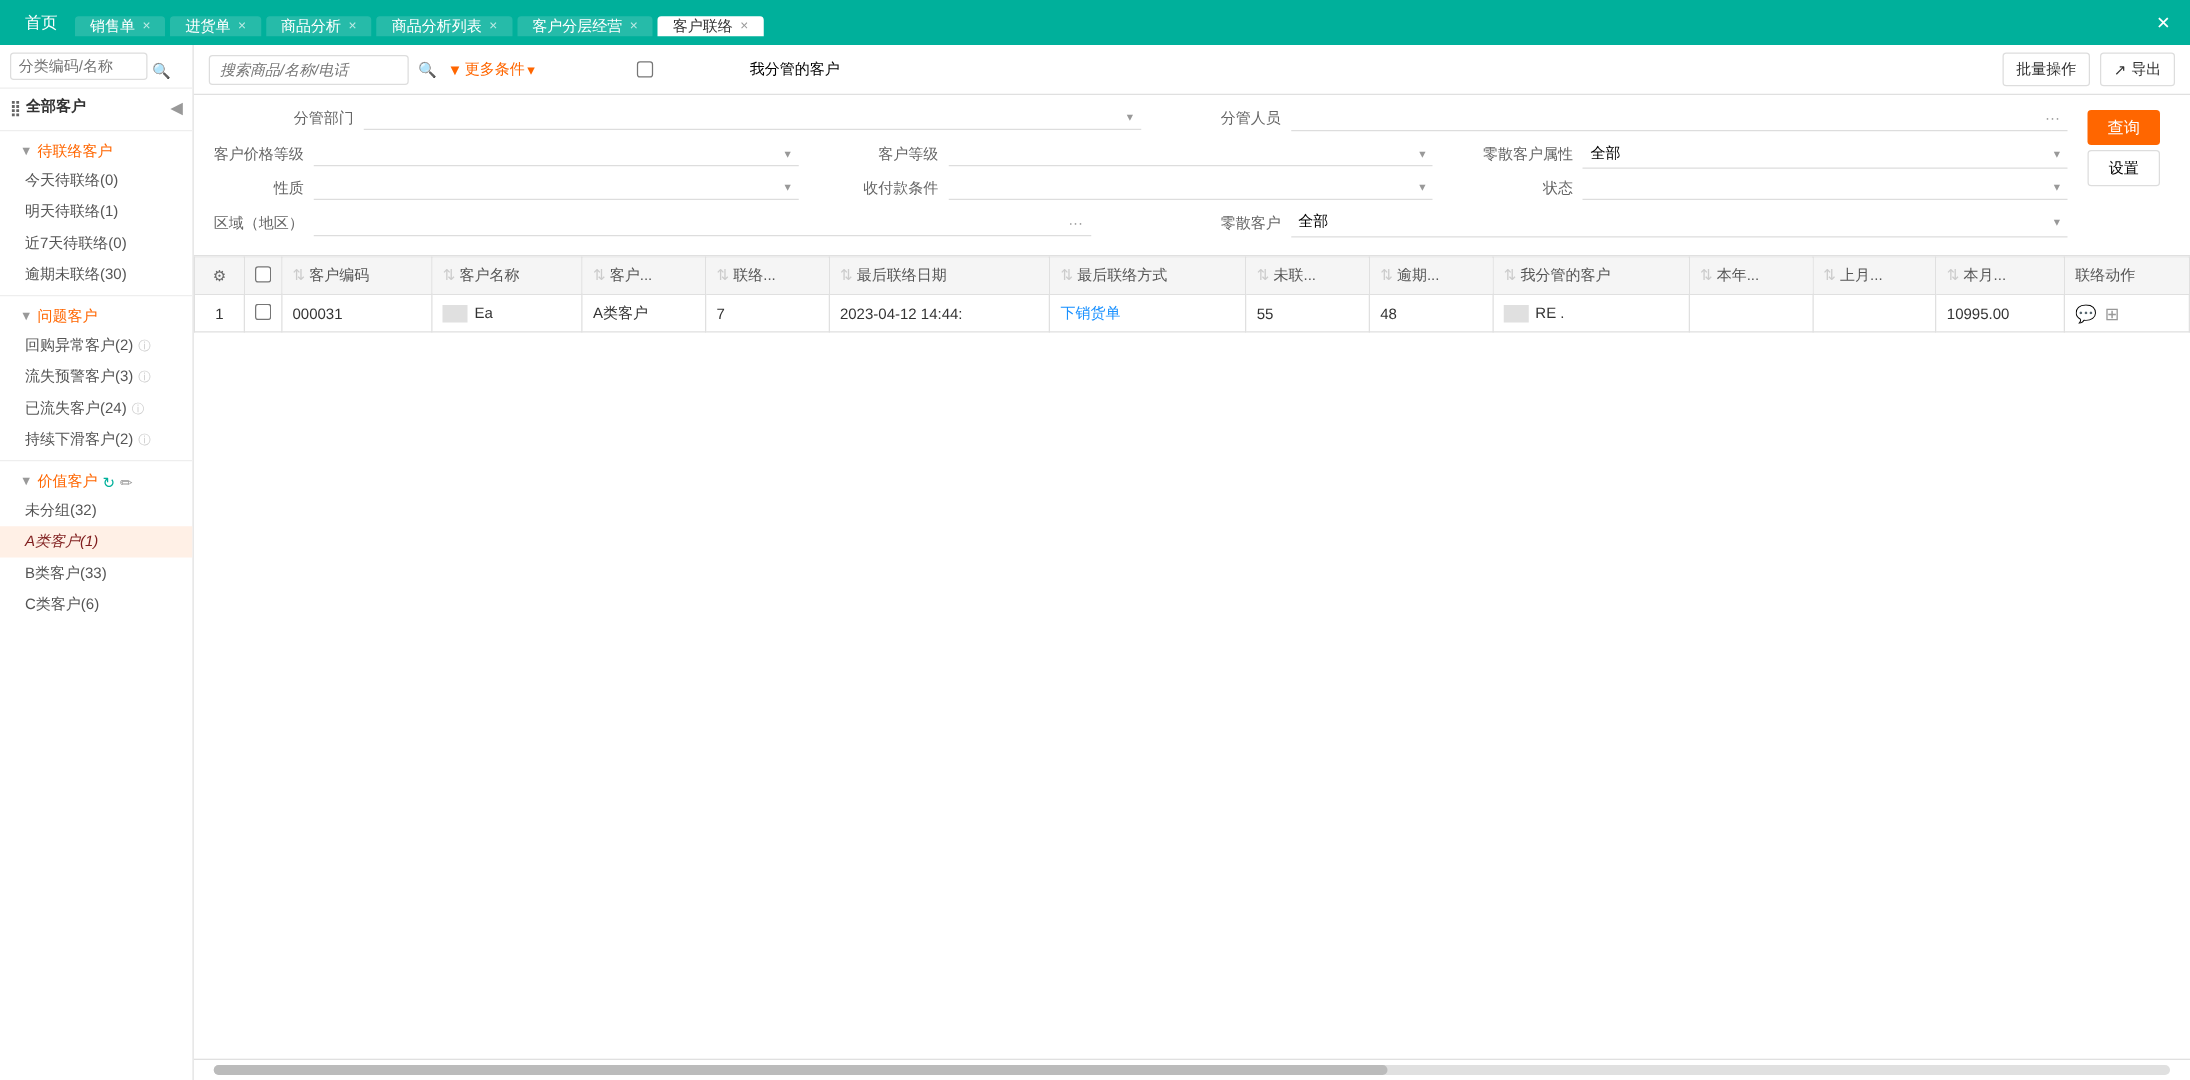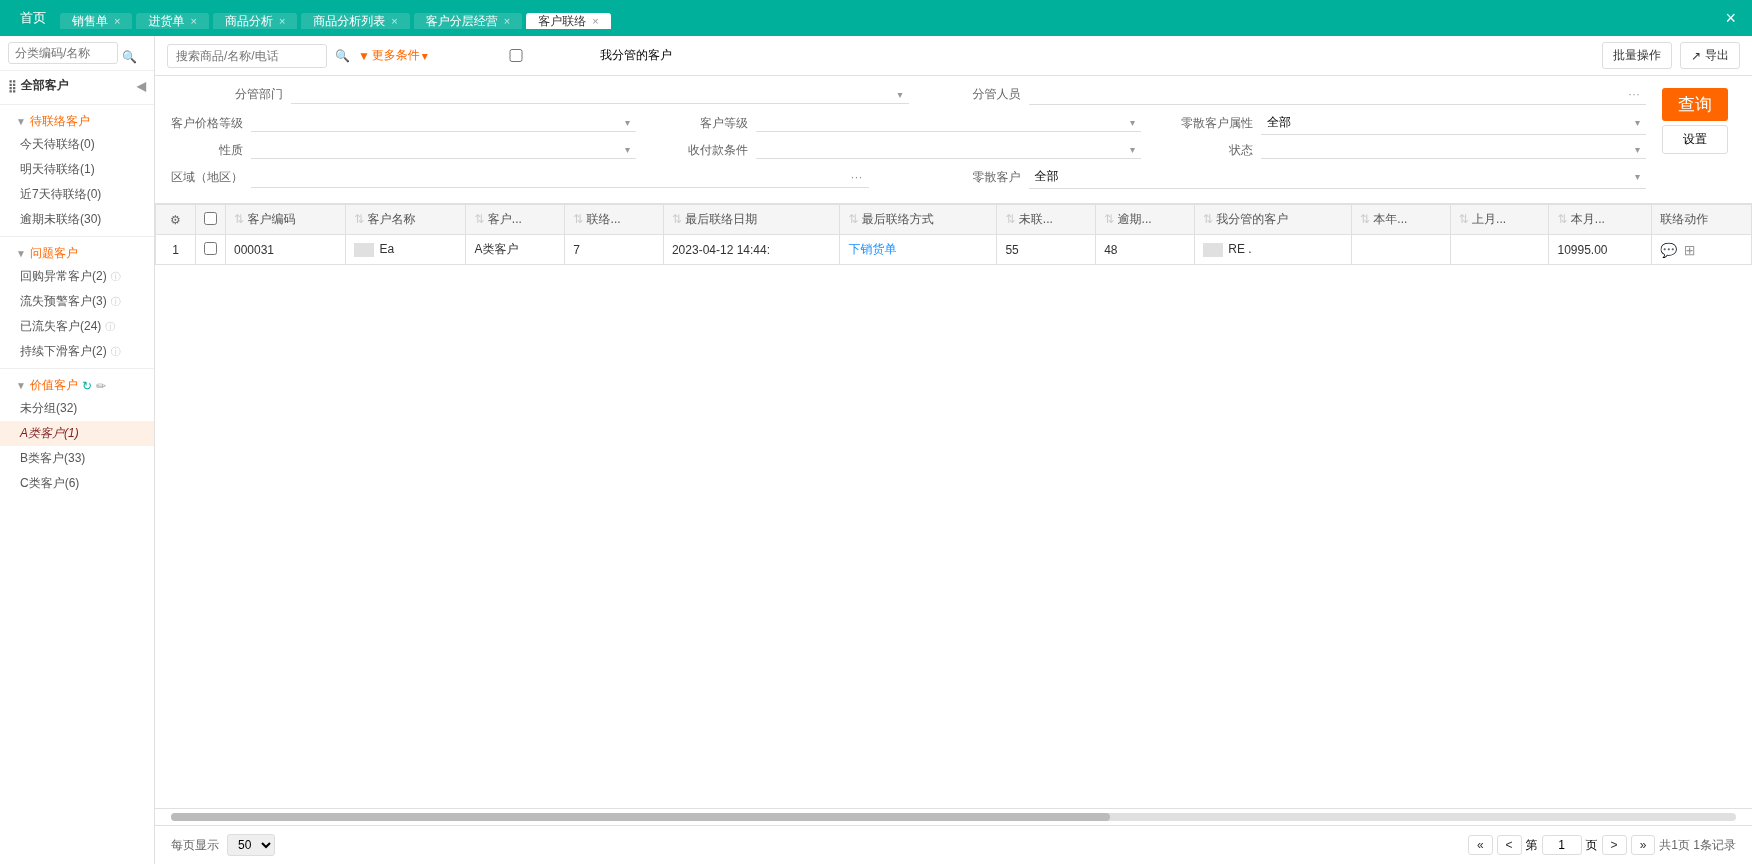--- a/index.html
+++ b/index.html
@@ -29,37 +29,37 @@
     .sidebar-item.active { background: #fff0e6; color: #7f1d1d; font-style: italic; }
     .sidebar-item .info-icon { margin-left: 4px; color: #ccc; font-size: 10px; }
 
     .sidebar-divider { height: 1px; background: #eee; margin: 4px 0; }
 
     
     .content { flex: 1; display: flex; flex-direction: column; overflow: hidden; }
 
     
     .filter-bar { background: white; padding: 6px 12px; border-bottom: 1px solid #e0e0e0; display: flex; align-items: center; gap: 8px; }
-    .filter-bar input { border: 1px solid #ddd; border-radius: 3px; padding: 4px 8px; width: 160px; outline: none; }
+    .filter-bar input { border: 1px solid #ddd; border-radius: 3px; padding: 4px 8px; width: 160px; outline: none; font-style: italic; }
     .filter-search-icon { color: #00b09b; cursor: pointer; }
     .filter-more { color: #f60; cursor: pointer; display: flex; align-items: center; gap: 2px; }
     .filter-checkbox { display: flex; align-items: center; gap: 4px; cursor: pointer; }
     .filter-right { margin-left: auto; display: flex; align-items: center; gap: 8px; }
     .btn-batch { background: white; border: 1px solid #ddd; border-radius: 3px; padding: 4px 10px; cursor: pointer; color: #333; display: flex; align-items: center; gap: 4px; }
     .btn-export { background: white; border: 1px solid #ddd; border-radius: 3px; padding: 4px 10px; cursor: pointer; color: #333; display: flex; align-items: center; gap: 4px; }
 
     
     .adv-filter { background: white; border-bottom: 1px solid #e0e0e0; padding: 8px 16px; }
     .adv-filter-row { display: flex; align-items: center; margin-bottom: 6px; gap: 0; }
     .adv-filter-item { display: flex; align-items: center; flex: 1; }
     .adv-filter-label { color: #666; width: 80px; text-align: right; padding-right: 8px; flex-shrink: 0; }
     .adv-filter-input { flex: 1; border: none; border-bottom: 1px solid #ddd; padding: 3px 6px; outline: none; background: transparent; }
     .adv-filter-select { flex: 1; display: flex; align-items: center; border: none; border-bottom: 1px solid #ddd; padding: 3px 6px; cursor: pointer; justify-content: space-between; }
     .adv-filter-select .arrow { color: #999; font-size: 10px; }
-    .btn-query { background: #f60; color: white; border: none; border-radius: 3px; padding: 5px 16px; cursor: pointer; font-size: 17px; }
+    .btn-query { background: #f60; color: white; border: none; border-radius: 3px; padding: 5px 16px; cursor: pointer; font-size: 13px; }
     .btn-settings { background: white; border: 1px solid #ddd; border-radius: 3px; padding: 5px 16px; cursor: pointer; }
     .query-btns { display: flex; flex-direction: column; gap: 4px; margin-left: auto; padding-right: 8px; }
 
     
     .table-area { flex: 1; overflow: auto; background: white; }
     table { width: 100%; border-collapse: collapse; }
     thead th { background: #f5f5f5; border: 1px solid #e0e0e0; padding: 6px 8px; text-align: left; font-weight: normal; color: #555; white-space: nowrap; position: relative; }
     tbody td { border: 1px solid #e0e0e0; padding: 6px 8px; color: #333; }
     .gear-icon { color: #666; cursor: pointer; }
     .link-text { color: #1890ff; cursor: pointer; text-decoration: none; }
@@ -418,30 +418,14 @@
         </tbody>
       </table>
     </div>
 
     <div class="horizontal-scroll">
       <div class="scroll-bar-container">
         <div class="scroll-bar-thumb"></div>
       </div>
     </div>
 
-    <div class="pagination">
-      <span class="pagination-label">每页显示</span>
-      <select class="pagination-select">
-        <option>50</option>
-      </select>
-      <div class="pagination-nav">
-        <button class="page-btn">«</button>
-        <button class="page-btn">&lt;</button>
-        <span>第</span>
-        <input type="text" class="page-input" value="1" style="">
-        <span>页</span>
-        <button class="page-btn">&gt;</button>
-        <button class="page-btn">»</button>
-        <span class="page-total">共1页 1条记录</span>
-      </div>
-    </div>
   </div>
 </div>
 
 </body></html>

